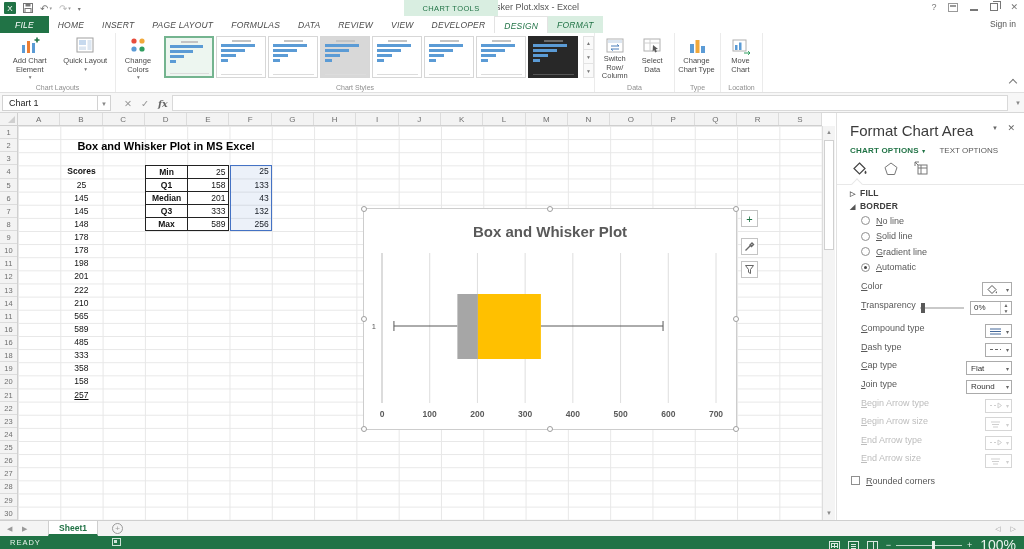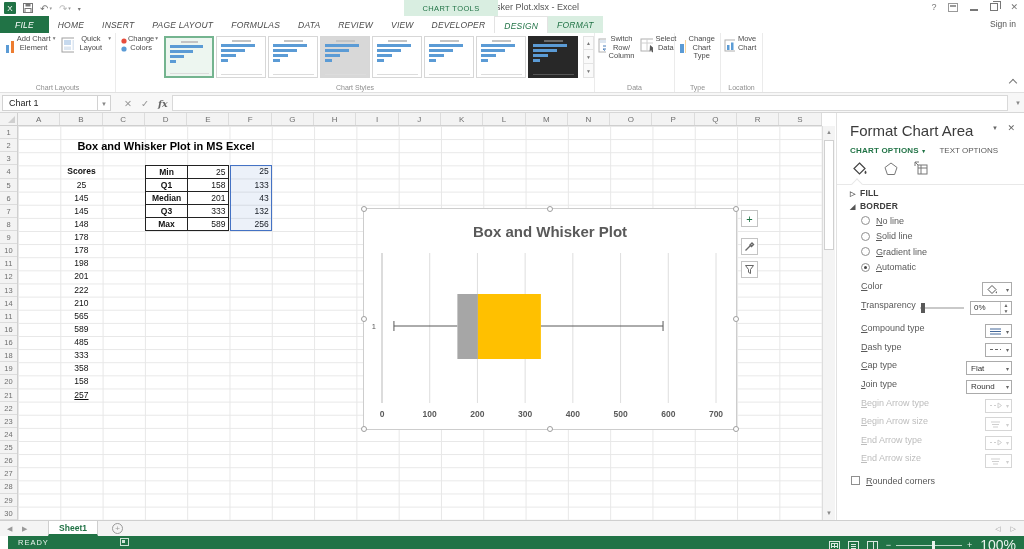--- a/index.html
+++ b/index.html
@@ -28,21 +28,21 @@
   .tab.file{background:#217346;color:#fff;padding:0 15px;}
   .tab.ctx{background:#d9eee1;color:#217346;}
   .tab.active{background:#fff;color:#217346;border:1px solid #e3e3e3;border-bottom:none;}
   .signin{position:absolute;right:8px;top:3px;font-size:8.5px;color:#555;}
 
   
   .ribbon{position:absolute;left:0;top:33px;right:0;height:60px;background:#fff;border-bottom:1px solid #e1e1e1;}
   .grp{position:absolute;top:0;height:59px;border-right:1px solid #ebebeb;}
   .grp-label{position:absolute;bottom:1px;left:0;right:0;text-align:center;font-size:7px;color:#8f8f8f;}
   .bigbtns{display:flex;padding:2px 4px 0 4px;gap:4px;}
-  .bb{width:52px;height:46px;display:flex;flex-direction:row;text-align:center;font-size:7.5px;color:#4a4a4a;line-height:1.15;}
+  .bb{width:52px;height:46px;display:flex;flex-direction:column;align-items:center;text-align:center;font-size:7.5px;color:#4a4a4a;line-height:1.15;}
   .bb.narrow{width:40px;}
   .bb svg{margin:2px 0 2px 0;}
   .car{font-style:normal;font-size:5.5px;color:#777;margin-left:1px;}
   .gallery{position:absolute;left:48px;top:3px;display:flex;gap:2px;}
   .thumb{width:50px;height:42px;background:#fff;border:1px solid #d7d7d7;position:relative;padding:3px 3px 2px 4px;}
   .thumb.sel{border:2px solid #74b48f;background:#edf6f0;}
   .thumb.gray{background:#d8d8d8;}
   .thumb.dark{background:#282828;border-color:#282828;}
   .t-title{height:2px;width:45%;margin:0 auto 2px auto;background:#c4c4c4;}
   .thumb.dark .t-title{background:#6a6a6a;}
@@ -136,21 +136,21 @@
   .p-check u{text-decoration:underline;}
 
   
   .sheetbar{position:absolute;left:0;bottom:13px;right:0;height:16px;background:#f4f4f4;border-top:1px solid #cfcfcf;}
   .navarr{position:absolute;top:4px;font-size:7px;color:#9a9a9a;}
   .sheettab{position:absolute;left:48px;top:0;width:50px;height:15px;background:#fff;border-left:1px solid #cfcfcf;border-right:1px solid #cfcfcf;border-bottom:2px solid #217346;color:#217346;font-weight:bold;font-size:8.5px;text-align:center;line-height:14px;}
   .addsheet{position:absolute;left:112px;top:2px;width:11px;height:11px;border:1px solid #9a9a9a;border-radius:50%;color:#9a9a9a;font-size:8px;line-height:10px;text-align:center;}
   .hscr{position:absolute;right:4px;top:4px;font-size:7px;color:#9a9a9a;letter-spacing:4px;}
 
   
-  .statusbar{position:absolute;left:8px;bottom:0;right:0;height:13px;background:#217346;color:#fff;}
+  .statusbar{position:absolute;left:0;bottom:0;right:0;height:13px;background:#217346;color:#fff;}
   .sb-ready{position:absolute;left:10px;top:2px;font-size:7.5px;letter-spacing:1px;color:#eaf4ee;}
   .sb-macro{position:absolute;left:112px;top:2px;width:9px;height:8px;border:1px solid #cfe3d7;}
   .sb-macro:before{content:"";position:absolute;left:1px;top:1px;width:3px;height:3px;background:#cfe3d7;}
   .sb-right{position:absolute;right:8px;top:1px;display:flex;align-items:center;gap:8px;}
   .view-ic{width:11px;height:9px;border:1px solid #d9e9e0;position:relative;}
   .view-ic.v1:before{content:"";position:absolute;inset:1px;background:linear-gradient(to right,#d9e9e0 1px,transparent 1px),linear-gradient(to bottom,#d9e9e0 1px,transparent 1px);background-size:3px 3px;}
   .view-ic.v2:before{content:"";position:absolute;left:2px;right:2px;top:2px;height:1px;background:#d9e9e0;box-shadow:0 2px 0 #d9e9e0,0 4px 0 #d9e9e0;}
   .view-ic.v3:before{content:"";position:absolute;left:5px;top:0;bottom:0;width:1px;background:#d9e9e0;}
   .zoomline{display:flex;align-items:center;gap:5px;font-size:9px;color:#eaf4ee;}
   .ztrack{position:relative;width:66px;height:1px;background:#bcd8c8;}

